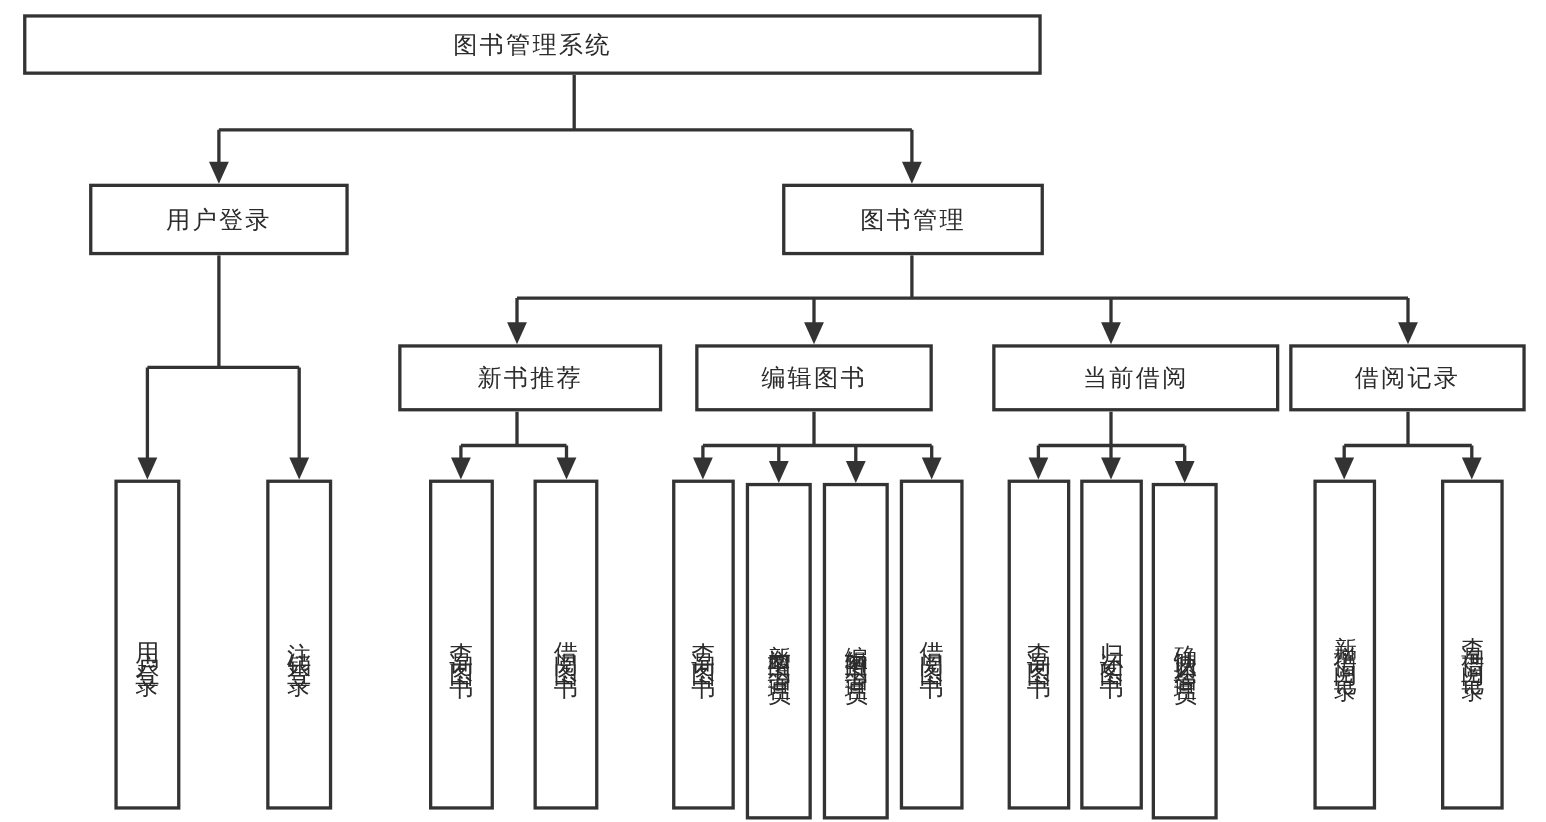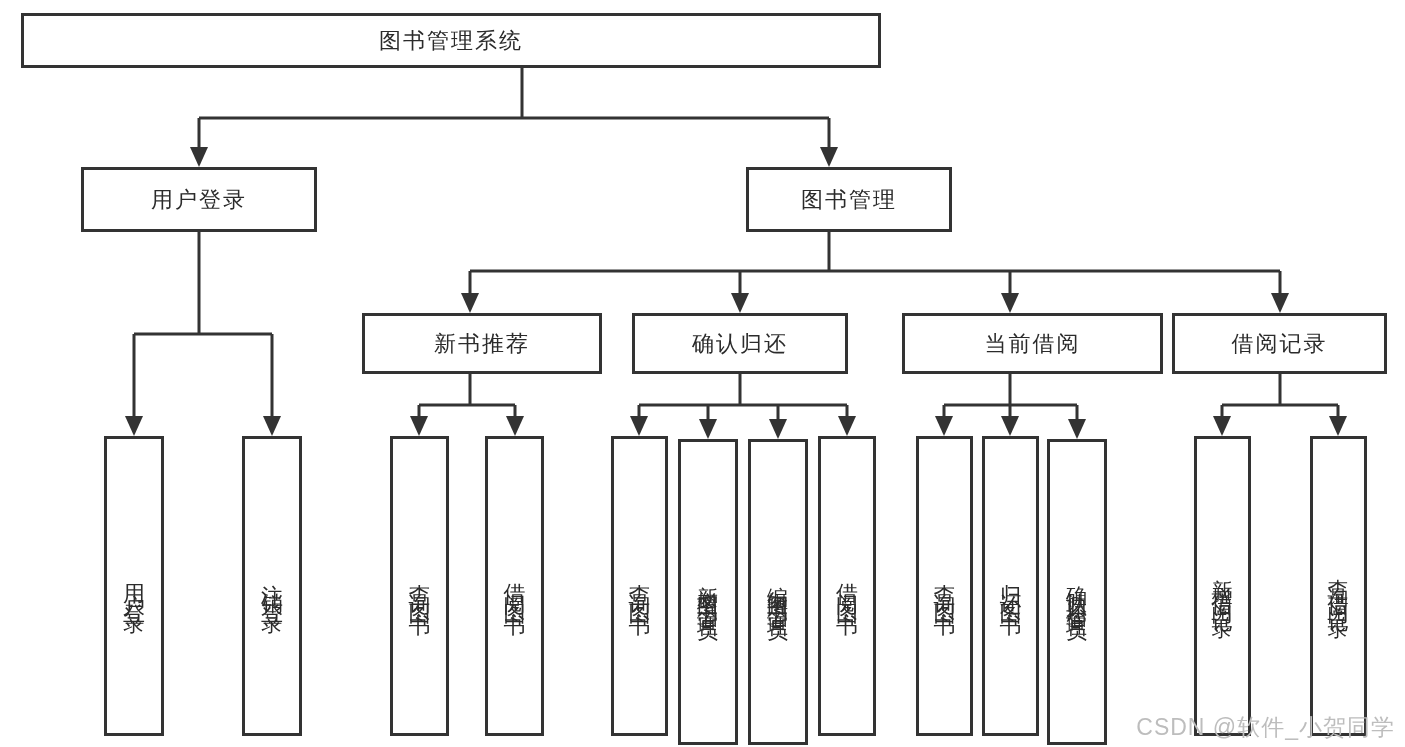--- a/index.html
+++ b/index.html
@@ -73,36 +73,36 @@
       <polygon points="769,419 787,419 778,439"></polygon>
       <polygon points="838,416 856,416 847,436"></polygon>
       <polygon points="935,416 953,416 944,436"></polygon>
       <polygon points="1001,416 1019,416 1010,436"></polygon>
       <polygon points="1068,419 1086,419 1077,439"></polygon>
       <polygon points="1213,416 1231,416 1222,436"></polygon>
       <polygon points="1329,416 1347,416 1338,436"></polygon>
     </g>
   </svg>
 
-  <div class="hbox" style="left:21px;top:13px;width:860px;height:55px">
+  <div class="hbox" style="left:21px;top:13px;width:926px;height:55px">
     <span>图书管理系统</span>
   </div>
 
   <div class="hbox" style="left:81px;top:167px;width:236px;height:65px">
     <span>用户登录</span>
   </div>
-  <div class="hbox" style="left:746px;top:167px;width:206px;height:65px">
+  <div class="hbox" style="left:711px;top:167px;width:238px;height:65px">
     <span>图书管理</span>
   </div>
 
   <div class="hbox" style="left:362px;top:313px;width:240px;height:61px">
     <span>新书推荐</span>
   </div>
   <div class="hbox" style="left:632px;top:313px;width:216px;height:61px">
-    <span>确认归还</span>
+    <span>编辑图书</span>
   </div>
   <div class="hbox" style="left:902px;top:313px;width:261px;height:61px">
     <span>当前借阅</span>
   </div>
   <div class="hbox" style="left:1172px;top:313px;width:215px;height:61px">
     <span>借阅记录</span>
   </div>
 
   <div class="vbox" style="left:104px;top:436px;width:60px;height:300px">
     <span class="vtext">用户登录</span>
@@ -141,14 +141,13 @@
     <span class="vtext">确认归还（管理员）</span>
   </div>
 
   <div class="vbox six" style="left:1194px;top:436px;width:57px;height:300px">
     <span class="vtext">新增借阅记录</span>
   </div>
   <div class="vbox six" style="left:1310px;top:436px;width:57px;height:300px">
     <span class="vtext">查询借阅记录</span>
   </div>
 
-  <div id="watermark">CSDN @软件_小贺同学</div>
 </div>
 
 </body></html>

